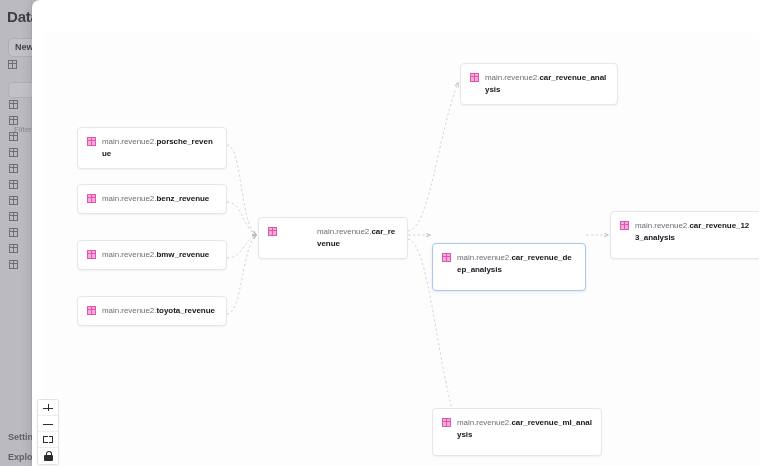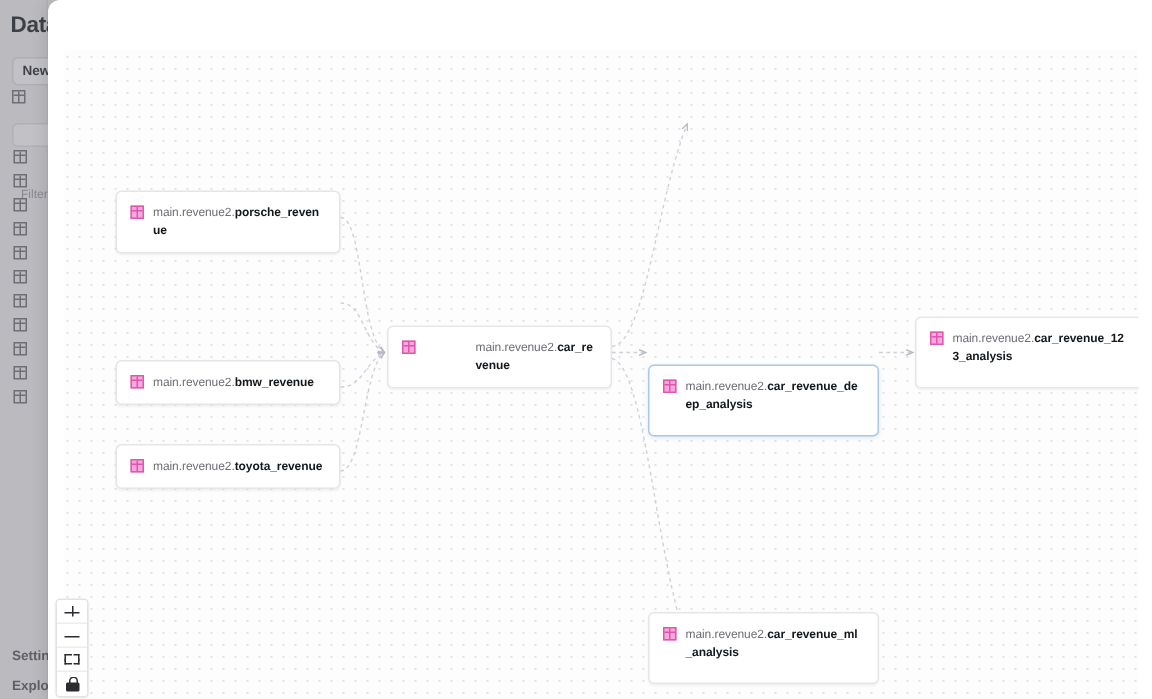--- a/index.html
+++ b/index.html
@@ -436,28 +436,40 @@
           <path d="M376,202 C386,202 388,202 398,202"></path>
 
           <path d="M376,198 C398,196 406,100 426,50"></path>
 
           <path d="M376,206 C398,212 404,330 426,397"></path>
 
           <path d="M554,202 C562,202 568,202 576,202"></path>
         </g>
       </svg>
 
+      <div class="node" style="left:428px; top:30px; width:158px;">
+        <span class="node-icon">
+            <i></i>
+          </span>
+        <span class="node-label"><span>main.revenue2.</span><b>car_revenue_analysis</b></span>
+      </div>
 
       <div class="node" style="left:45px; top:94px; width:150px;">
         <span class="node-icon">
             <i></i>
           </span>
         <span class="node-label"><span>main.revenue2.</span><b>porsche_revenue</b></span>
       </div>
 
+      <div class="node" style="left:45px; top:151px; width:150px;">
+        <span class="node-icon">
+            <i></i>
+          </span>
+        <span class="node-label"><span>main.revenue2.</span><b>benz_revenue</b></span>
+      </div>
 
       <div class="node" style="left:45px; top:207px; width:150px;">
         <span class="node-icon">
             <i></i>
           </span>
         <span class="node-label"><span>main.revenue2.</span><b>bmw_revenue</b></span>
       </div>
 
       <div class="node" style="left:45px; top:263px; width:150px;">
         <span class="node-icon">
@@ -480,21 +492,21 @@
         <span class="node-label"><span>main.revenue2.</span><b>car_revenue_deep_analysis</b></span>
       </div>
 
       <div class="node" style="left:578px; top:178px; width:152px; height:48px;">
         <span class="node-icon">
             <i></i>
           </span>
         <span class="node-label"><span>main.revenue2.</span><b>car_revenue_123_analysis</b></span>
       </div>
 
-      <div class="node" style="left:400px; top:375px; width:154px; height:48px;">
+      <div class="node" style="left:400px; top:375px; width:170px; height:48px;">
         <span class="node-icon">
             <i></i>
           </span>
         <span class="node-label"><span>main.revenue2.</span><b>car_revenue_ml_analysis</b></span>
       </div>
 
     </div>
   </div>
 
   <div class="zoomctl">

